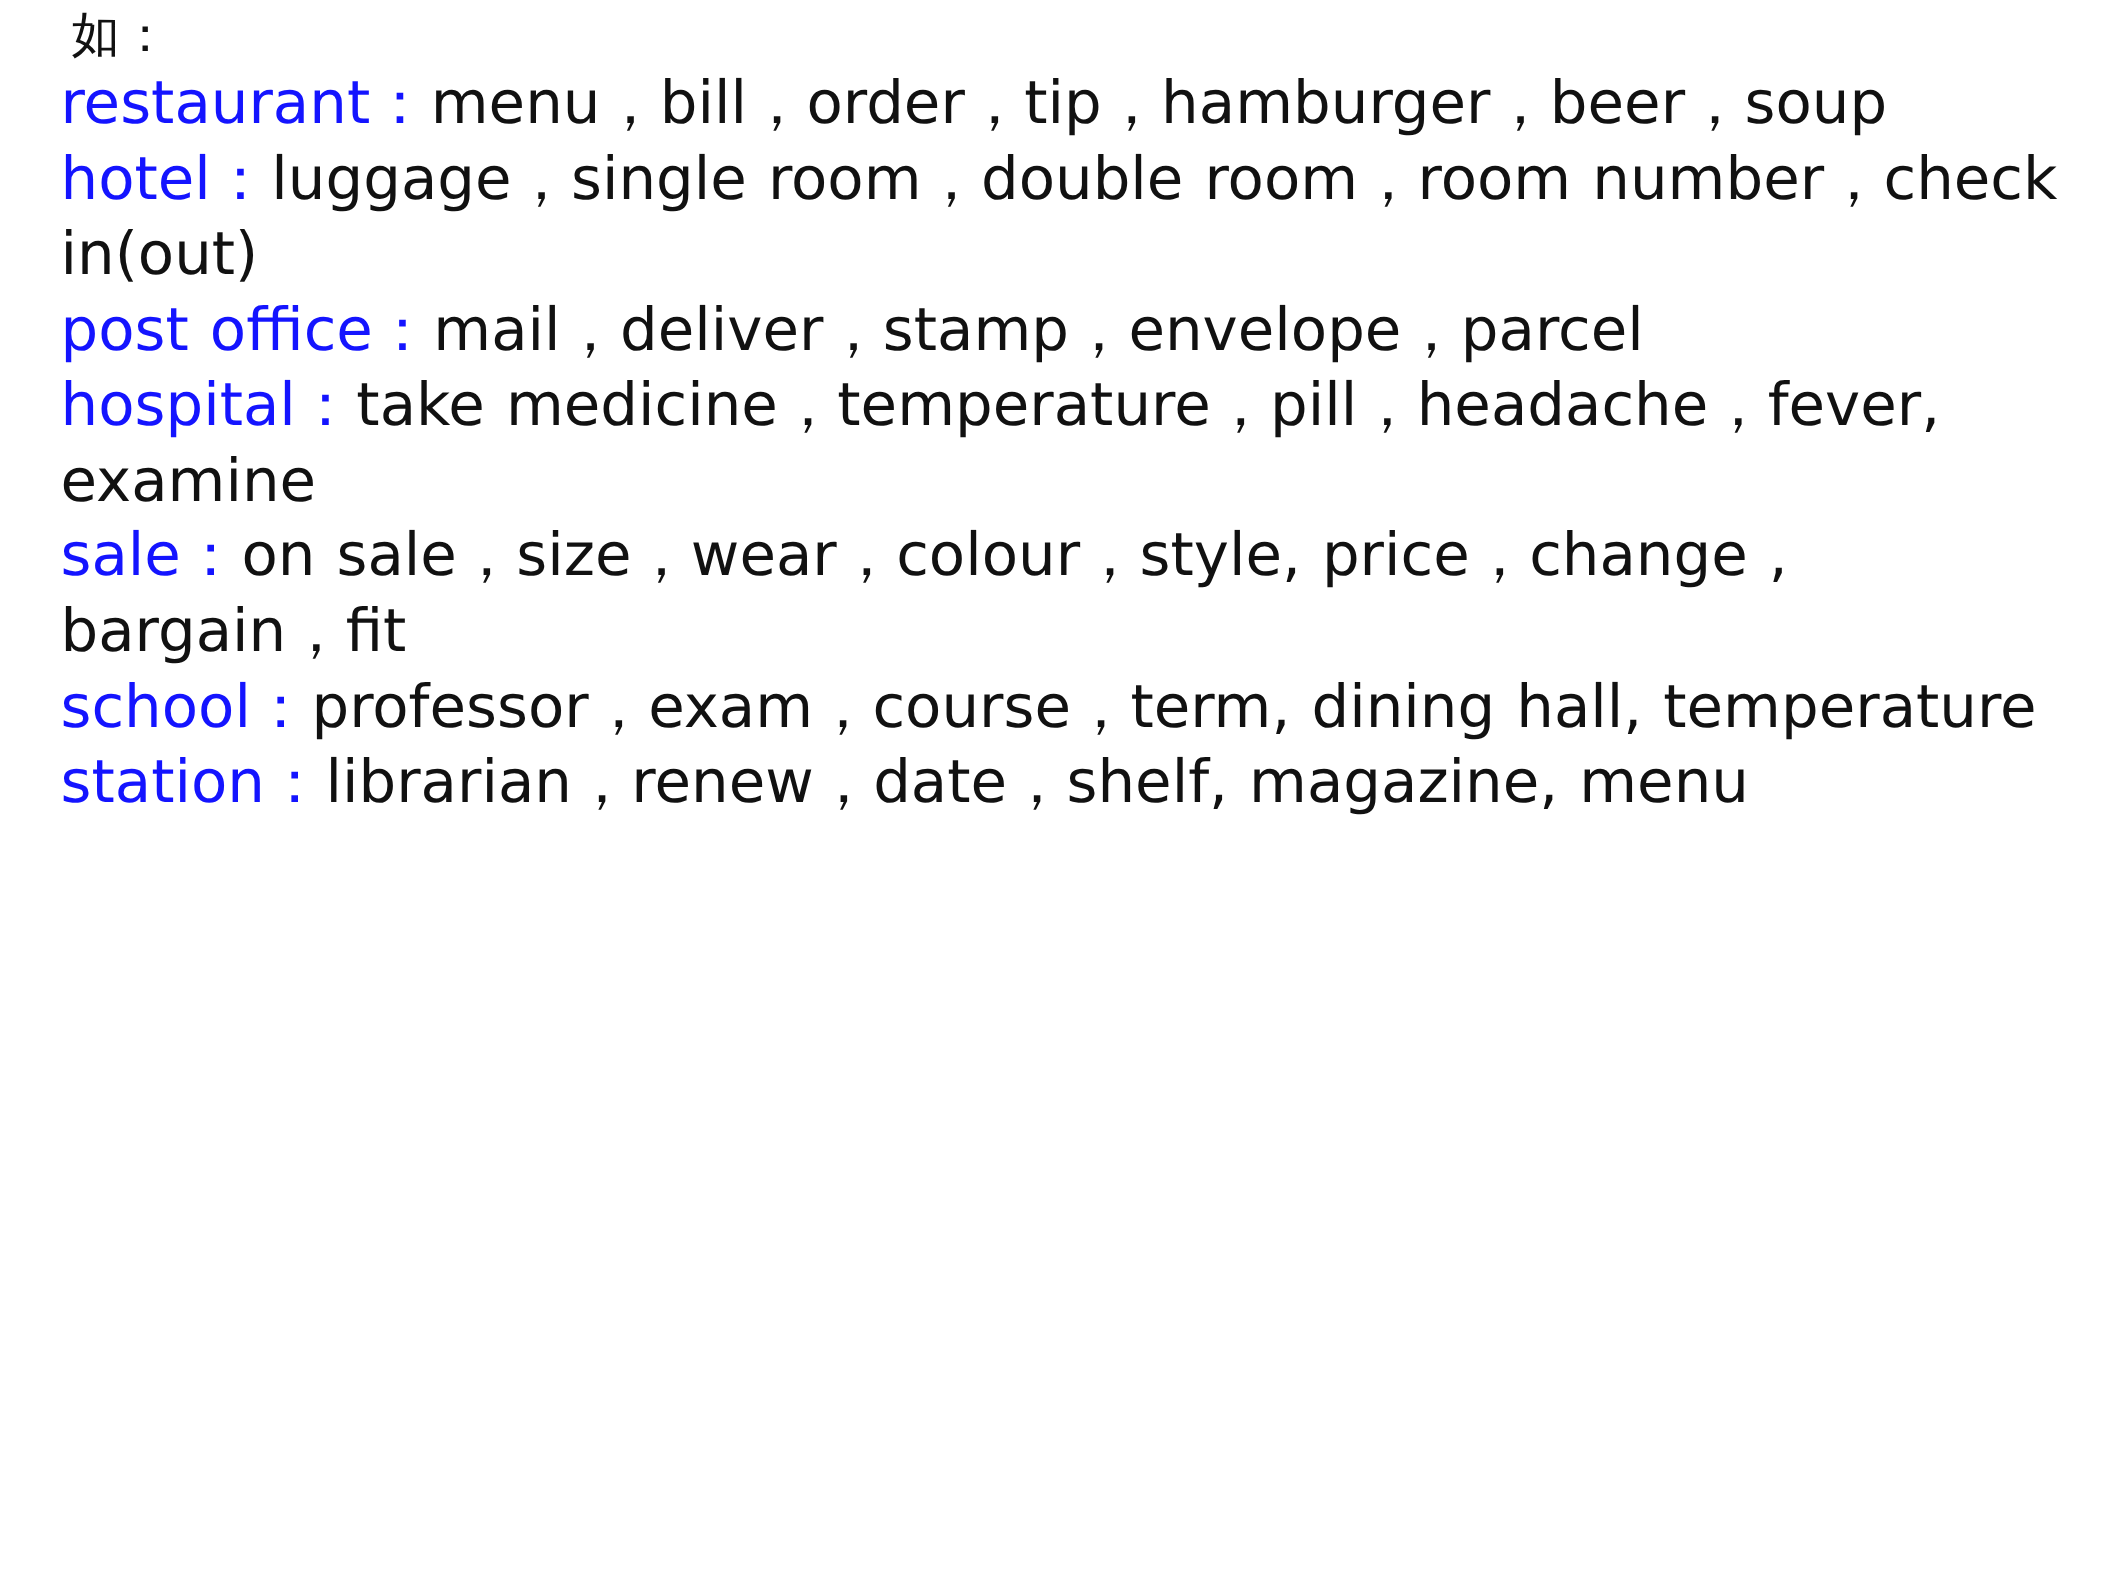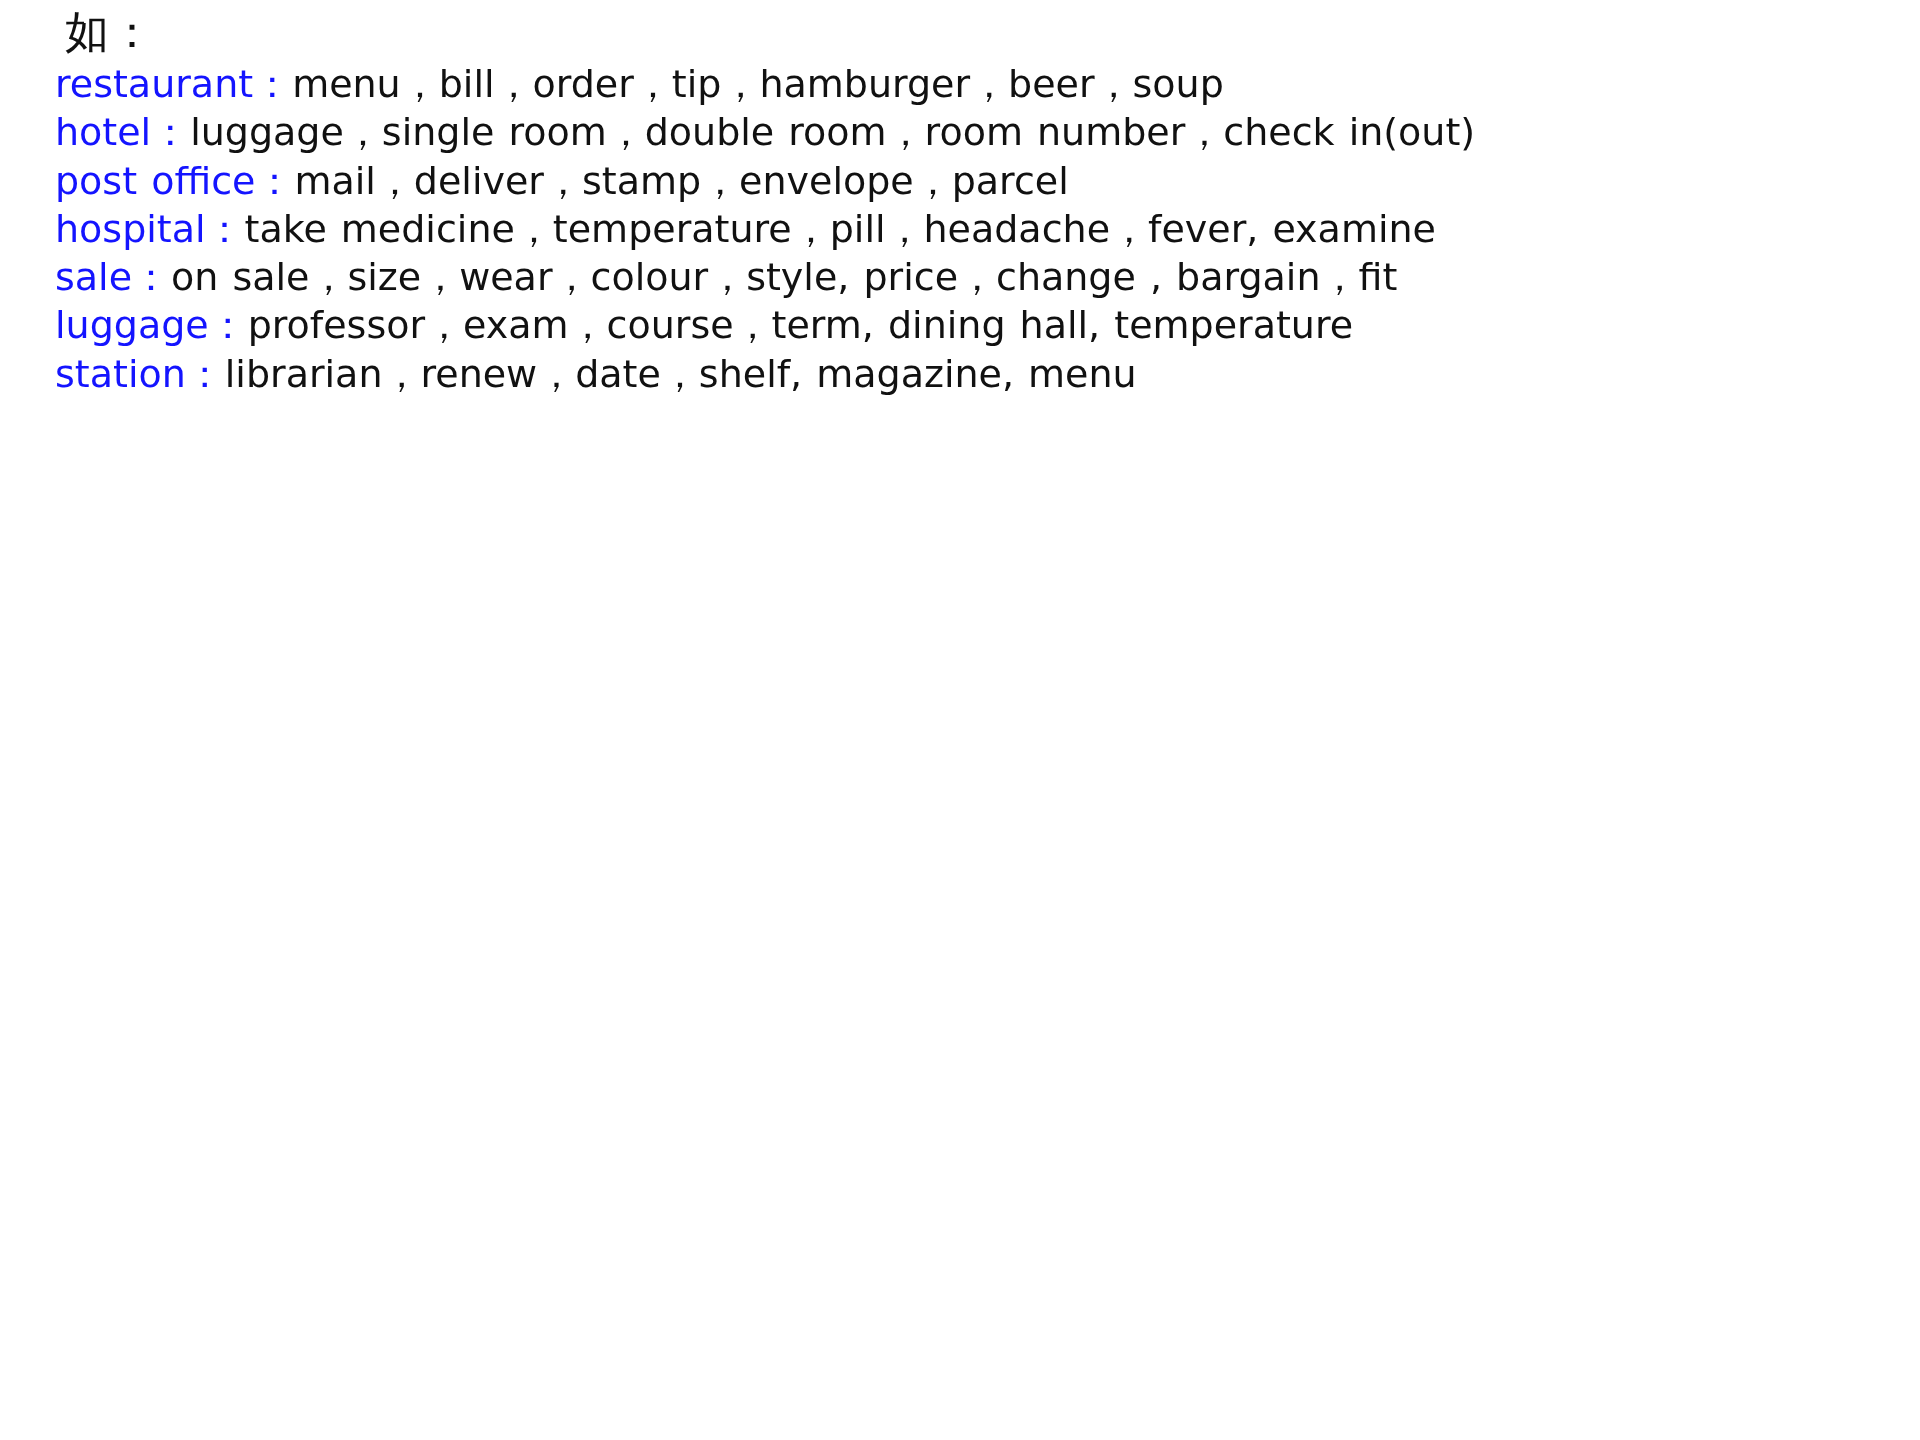--- a/index.html
+++ b/index.html
@@ -22,21 +22,21 @@
   }
   .intro {
     font-family: "DejaVu Serif", serif;
     font-size: 44px;
     line-height: 1.0;
     color: #111111;
     margin: 0 0 6px 10px;
     letter-spacing: 1px;
   }
   .entry {
-    font-size: 38px;
+    font-size: 54px;
     line-height: 1.27;
     color: #111111;
     margin: 0;
     padding: 0;
     text-indent: 0;
     word-spacing: 2px;
   }
   .entry .cat {
     color: #1414ff;
   }
@@ -71,20 +71,20 @@
     <span class="cat">hospital</span><span class="colon">：</span><span class="terms">take medicine，temperature，pill，headache，fever, examine</span>
   </p>
 
 
 
   <p class="entry">
     <span class="cat">sale</span><span class="colon">：</span><span class="terms">on sale，size，wear，colour，style, price，change , bargain，fit</span>
   </p>
 
   <p class="entry">
-    <span class="cat">luggage</span><span class="colon">：</span><span class="terms">professor，exam，course，term, dining hall, temperature</span>
+    <span class="cat">school</span><span class="colon">：</span><span class="terms">professor，exam，course，term, dining hall, temperature</span>
   </p>
 
   <p class="entry">
     <span class="cat">station</span><span class="colon">：</span><span class="terms">librarian，renew，date，shelf, magazine, menu</span>
   </p>
 
 </div>
 
 </body></html>

